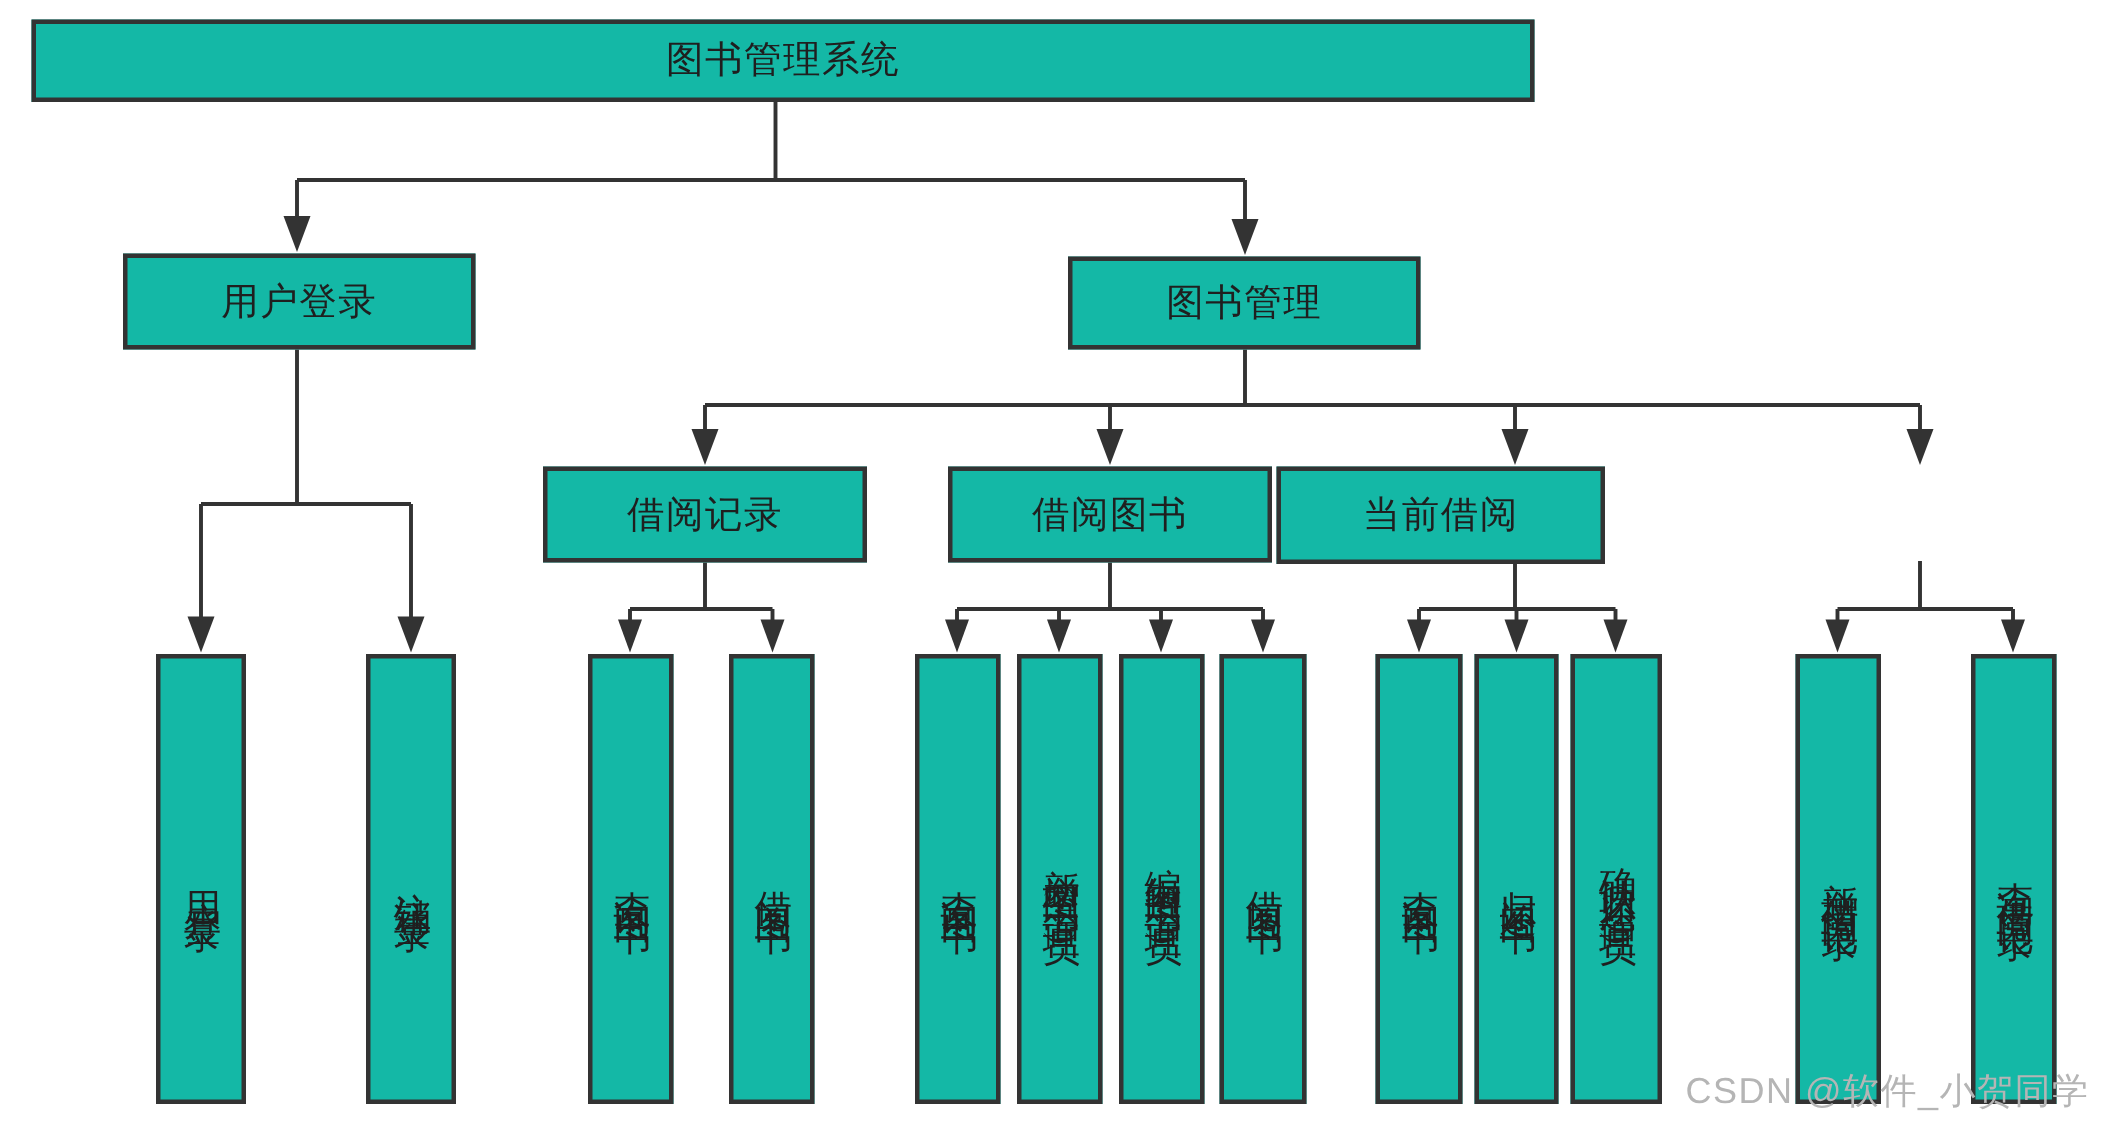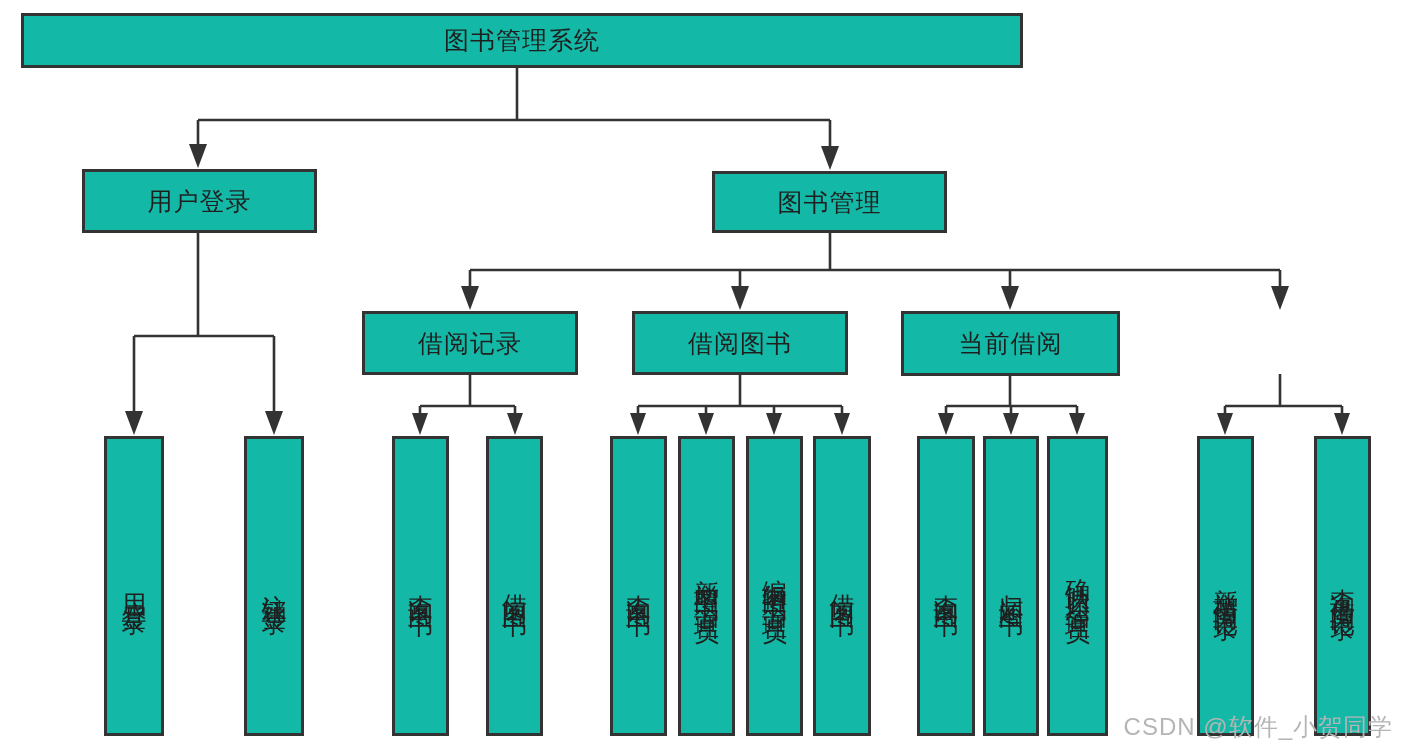--- a/index.html
+++ b/index.html
@@ -116,21 +116,21 @@
   <div class="node h" style="left:712px;top:171px;width:235px;height:62px">
     <span class="lbl">图书管理</span>
   </div>
 
   <div class="node h" style="left:362px;top:311px;width:216px;height:64px">
     <span class="lbl">借阅记录</span>
   </div>
   <div class="node h" style="left:632px;top:311px;width:216px;height:64px">
     <span class="lbl">借阅图书</span>
   </div>
-  <div class="node h" style="left:901px;top:311px;width:219px;height:65px">
+  <div class="node h" style="left:851px;top:311px;width:219px;height:65px">
     <span class="lbl">当前借阅</span>
   </div>
 
   <div class="node v" style="left:104px;top:436px;width:60px;height:300px">
     <span class="lbl">用户登录</span>
   </div>
   <div class="node v" style="left:244px;top:436px;width:60px;height:300px">
     <span class="lbl">注销登录</span>
   </div>
 

